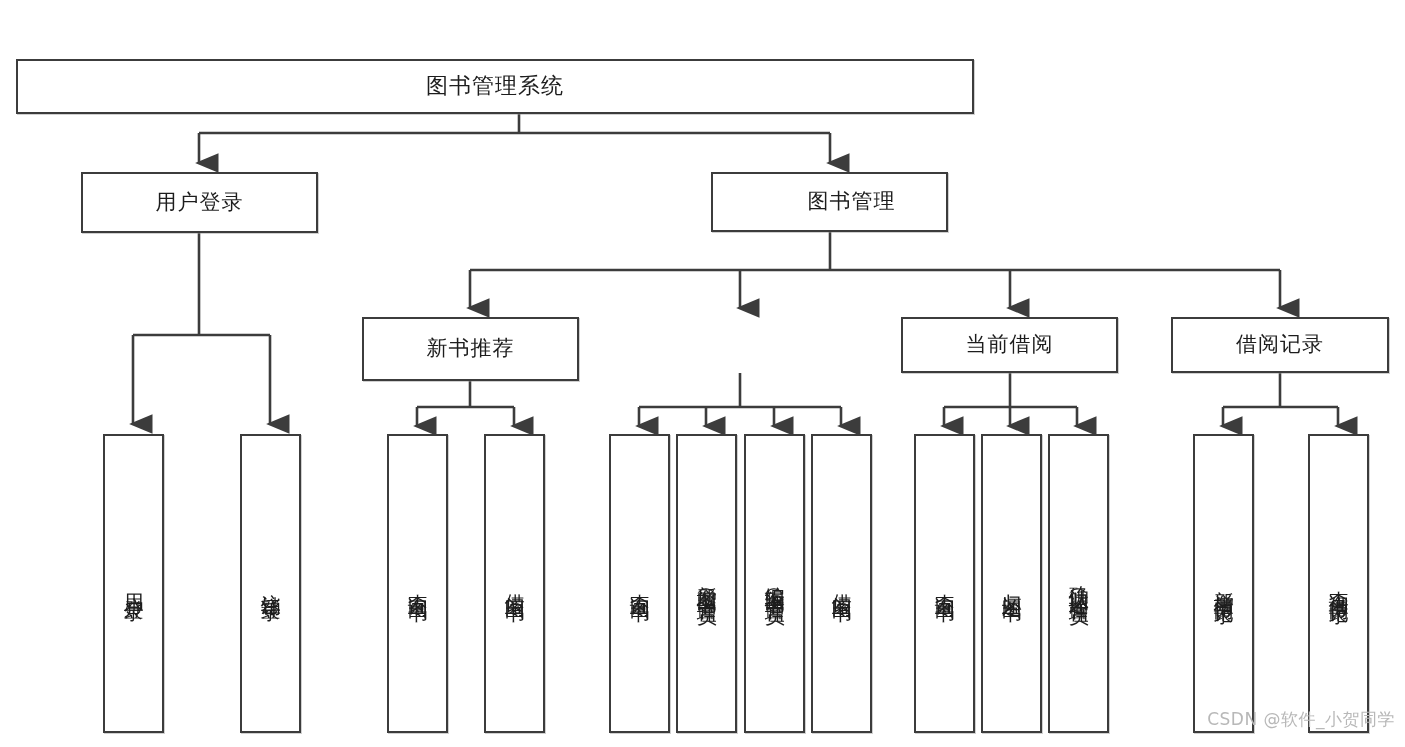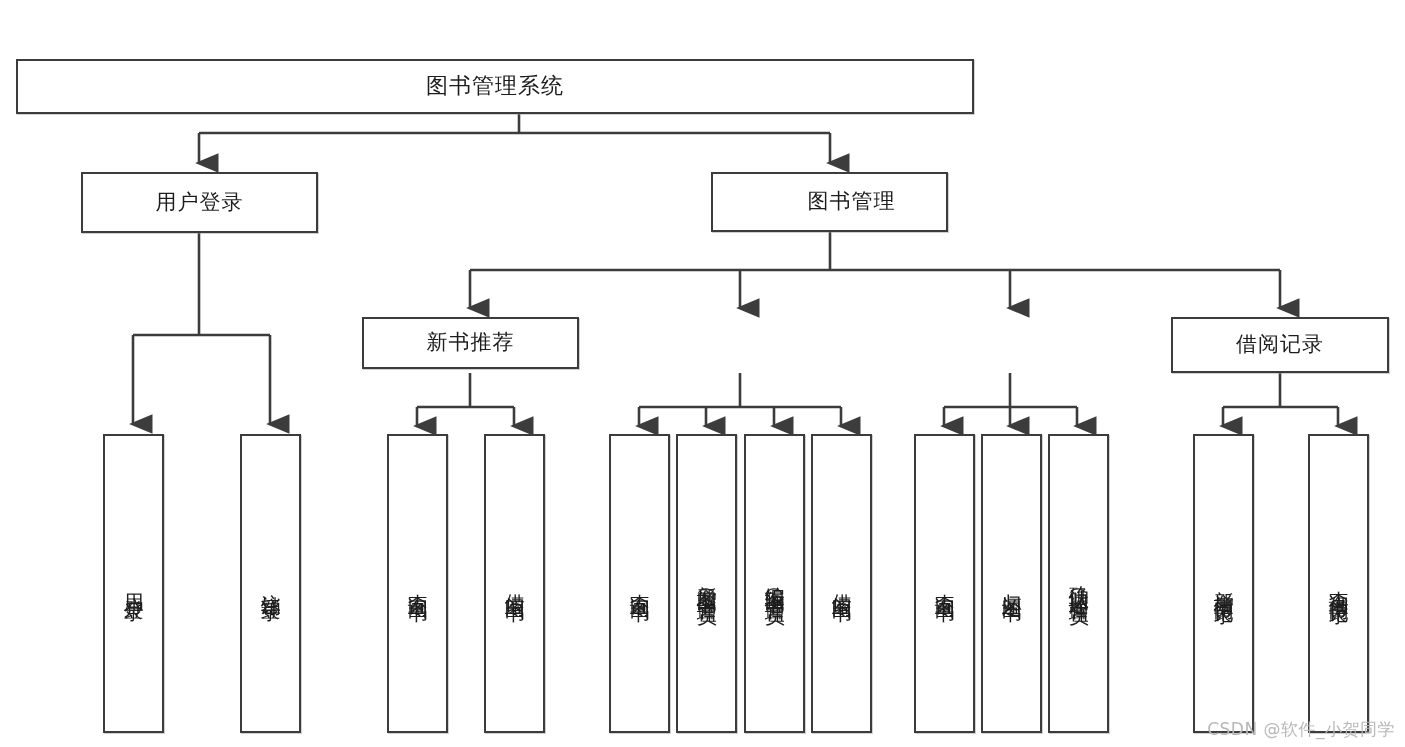--- a/index.html
+++ b/index.html
@@ -55,21 +55,21 @@
     text-orientation: upright;
     font-size: 20px;
     line-height: 1.18;
     letter-spacing: 3px;
     white-space: nowrap;
     color: #1d1d1d;
   }
   .watermark {
     position: absolute;
     right: 10px;
-    bottom: 6px;
+    bottom: 16px;
     font-size: 17px;
     color: #b8b8b8;
     letter-spacing: 0.5px;
     white-space: nowrap;
     font-family: "DejaVu Sans", "Liberation Sans", sans-serif;
   }
 </style>
 </head>
 <body>
 
@@ -133,25 +133,28 @@
   </div>
 
   <div class="node h" style="left:81px; top:172px; width:237px; height:61px;">
     <span>用户登录</span>
   </div>
 
   <div class="node h" style="left:711px; top:172px; width:237px; height:60px;padding-left:44px;">
     <span>图书管理</span>
   </div>
 
-  <div class="node h" style="left:362px; top:317px; width:217px; height:52px;">
+  <div class="node h" style="left:362px; top:317px; width:217px; height:64px;">
     <span>新书推荐</span>
   </div>
 
 
+  <div class="node h" style="left:901px; top:317px; width:217px; height:56px;">
+    <span>当前借阅</span>
+  </div>
 
   <div class="node h" style="left:1171px; top:317px; width:218px; height:56px;">
     <span>借阅记录</span>
   </div>
 
   <div class="node v" style="left:103px; top:434px; width:61px; height:299px;">
     <span class="vtext">用户登录</span>
   </div>
 
   <div class="node v" style="left:240px; top:434px; width:61px; height:299px;">

